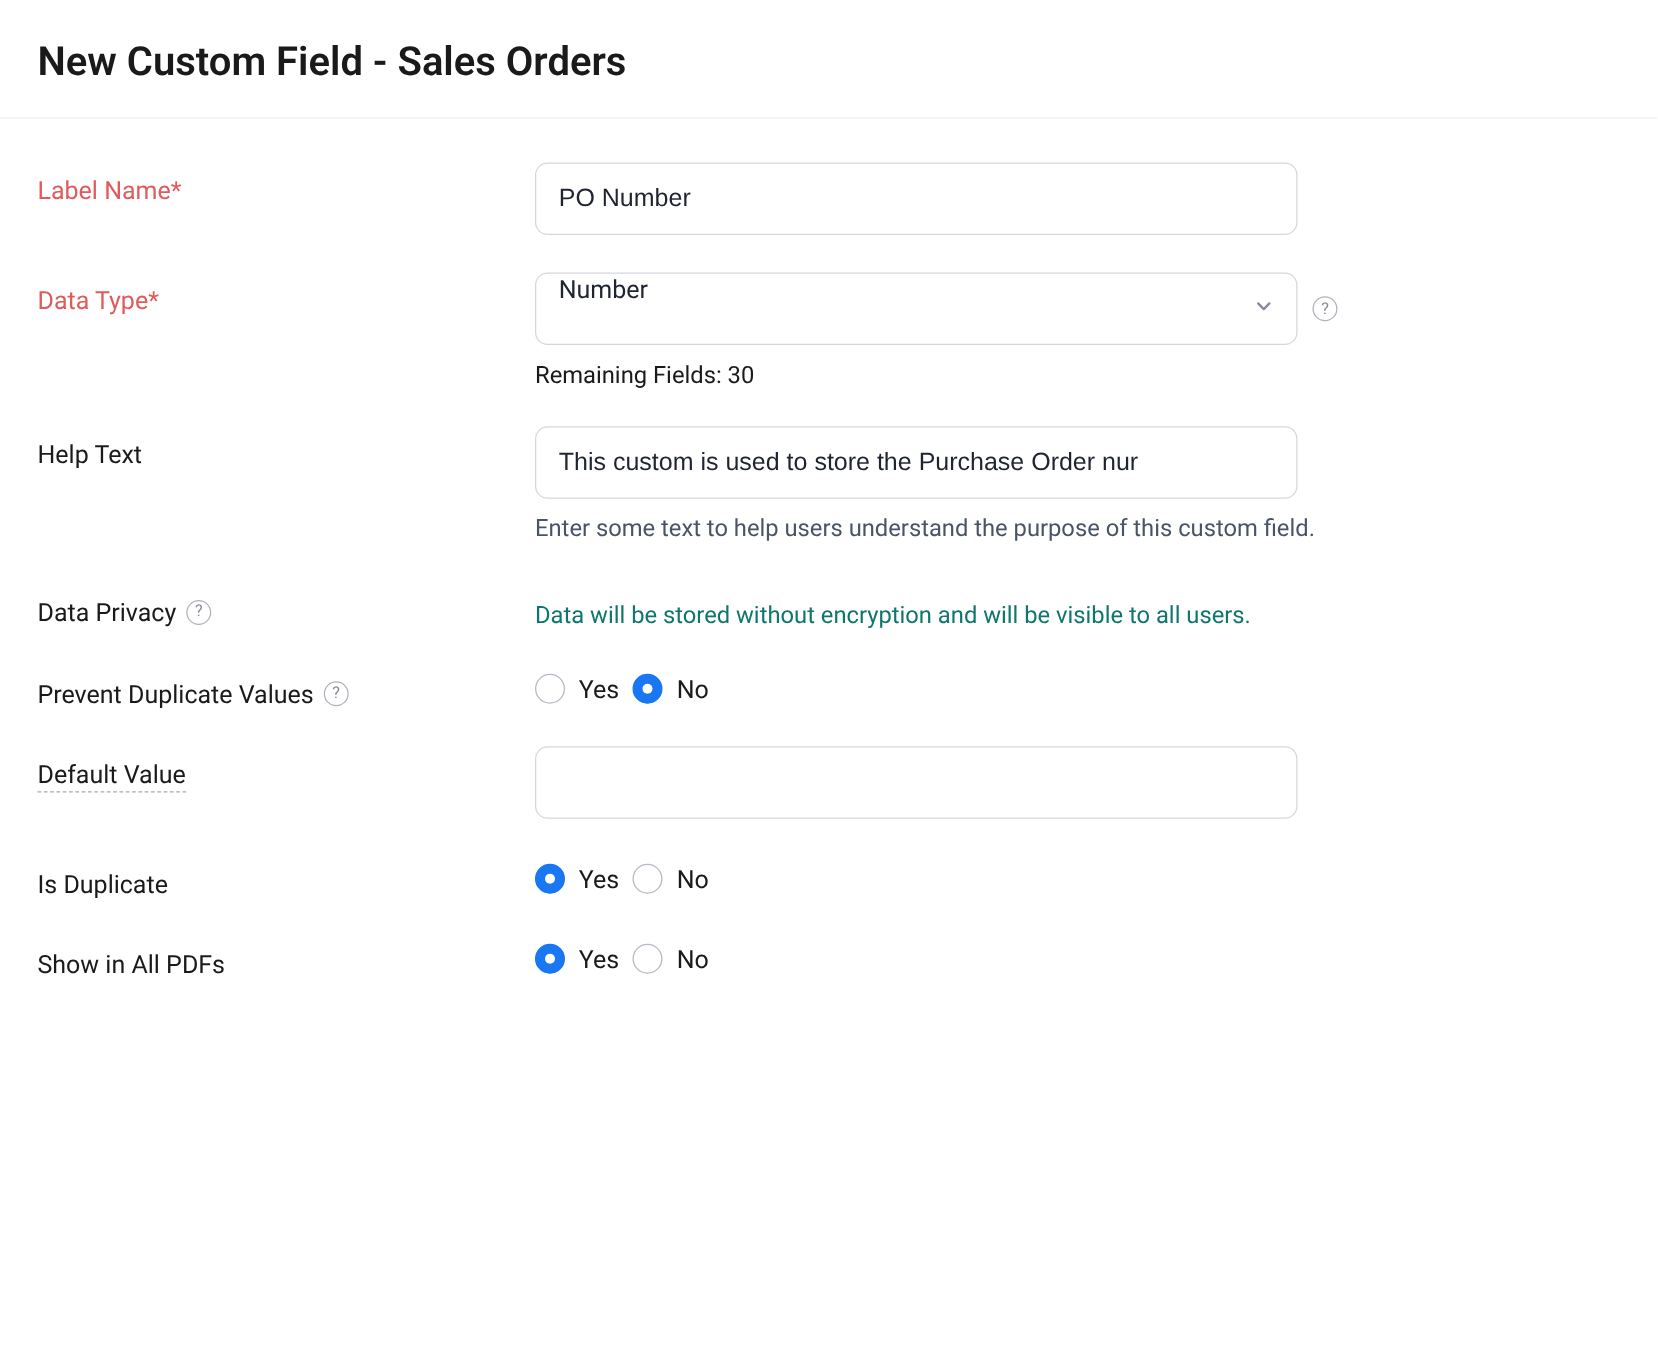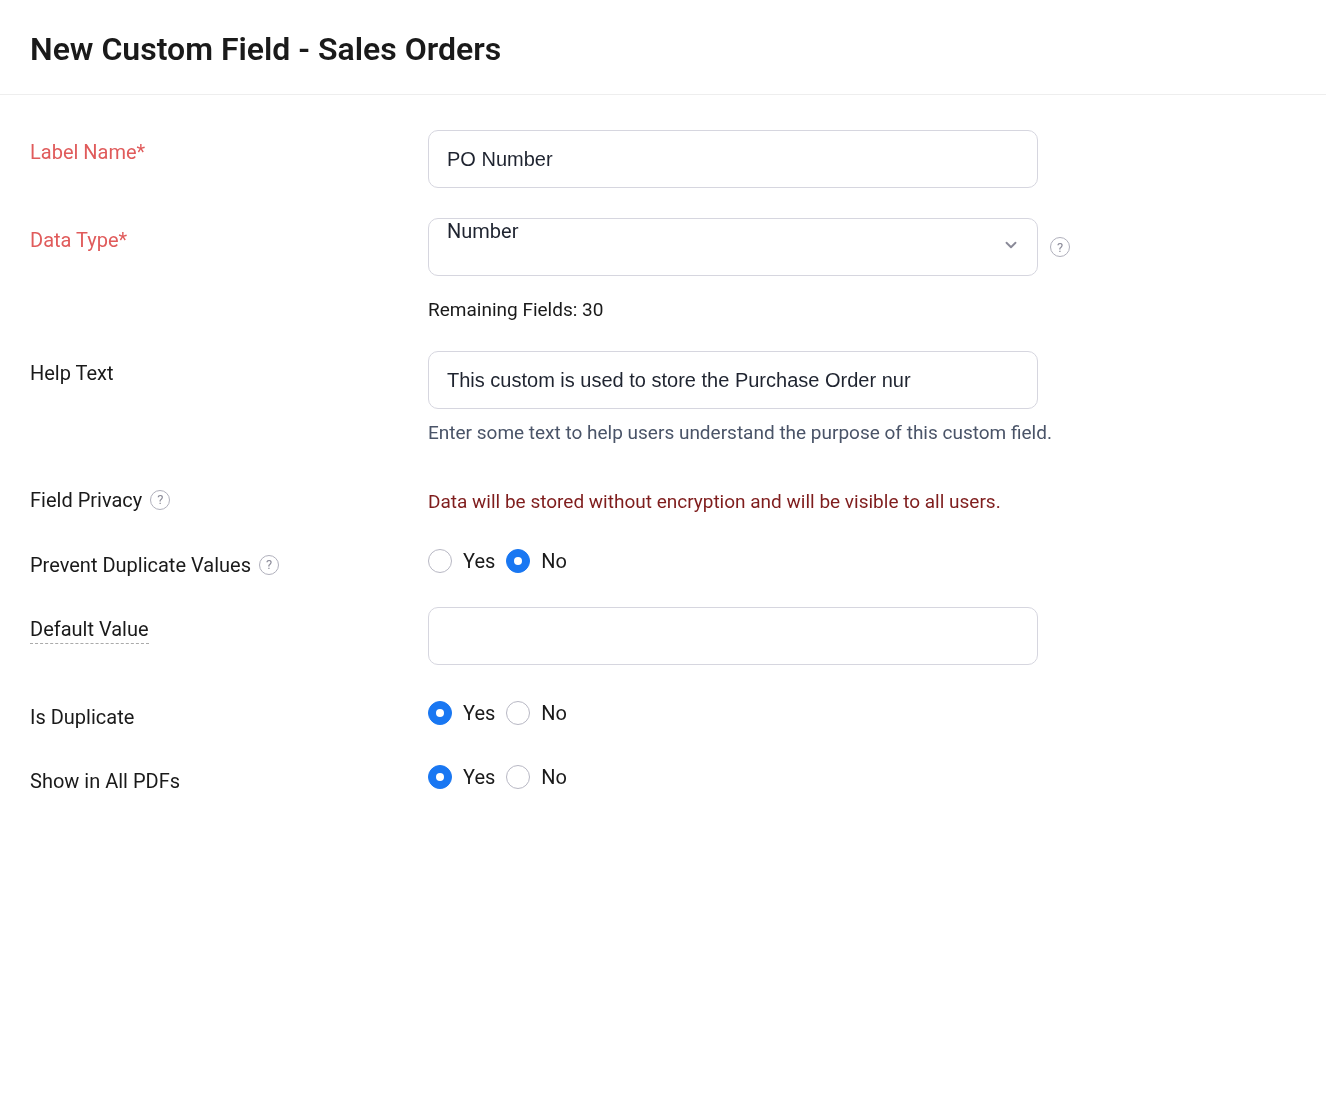--- a/index.html
+++ b/index.html
@@ -74,35 +74,35 @@
   .hint {
     font-size: 19px;
     color: #4a5468;
     margin-top: 10px;
     max-width: 710px;
     line-height: 1.5;
   }
   .remaining {
     font-size: 19px;
     color: #1a1a1a;
-    margin-top: 22px;
+    margin-top: 12px;
   }
   .checkbox-row { display:flex; align-items:center; gap:18px; padding-top:8px;}
   .checkbox {
     width: 22px; height: 22px; border: 1.5px solid #b8b8c4; border-radius:6px; background:#fff; cursor:pointer; flex-shrink:0;
   }
   .chk-label { font-size:20px; }
   .radio-row { display:flex; align-items:center; gap:11px; padding-top:6px;}
   .radio {
     width:24px; height:24px; border-radius:50%; border:1.5px solid #b8b8c4; background:#fff; cursor:pointer; flex-shrink:0; display:flex; align-items:center; justify-content:center;
   }
   .radio.selected { border-color:#1977f2; background:#1977f2; }
   .radio.selected::after { content:""; width:8px; height:8px; border-radius:50%; background:#fff; }
   .radio-label { font-size:20px; }
-  .privacy-hint { font-size:19px; color:#7f1d1d; margin-top:12px; }
+  .privacy-hint { font-size:19px; color:#0f766e; margin-top:12px; }
   .qmark-circle {
     width:20px; height:20px; border-radius:50%; border:1.5px solid #b0b0bc; display:inline-flex; align-items:center; justify-content:center; font-size:13px; color:#8a8a98; cursor:pointer; flex-shrink:0;
   }
   .chevron svg { width:18px; height:18px; stroke:#8a8a98; }
 </style>
 </head>
 <body>
 
 <div class="header">
   <h1 class="page-title">New Custom Field - Sales Orders</h1>
@@ -142,21 +142,21 @@
   <div class="row">
     <div class="label-col label-normal">Help Text</div>
     <div class="input-col">
       <input class="text-input" type="text" value="This custom is used to store the Purchase Order nur" style="">
       <div class="hint">Enter some text to help users understand the purpose of this custom field.</div>
     </div>
   </div>
 
   <div class="row">
     <div class="label-col label-normal">
-      <span>Field Privacy</span>
+      <span>Data Privacy</span>
       <span class="qmark-circle">?</span>
     </div>
     <div class="input-col">
       <div class="privacy-hint">Data will be stored without encryption and will be visible to all users.</div>
     </div>
   </div>
 
   <div class="row">
     <div class="label-col label-normal">
       <span>Prevent Duplicate Values</span>

